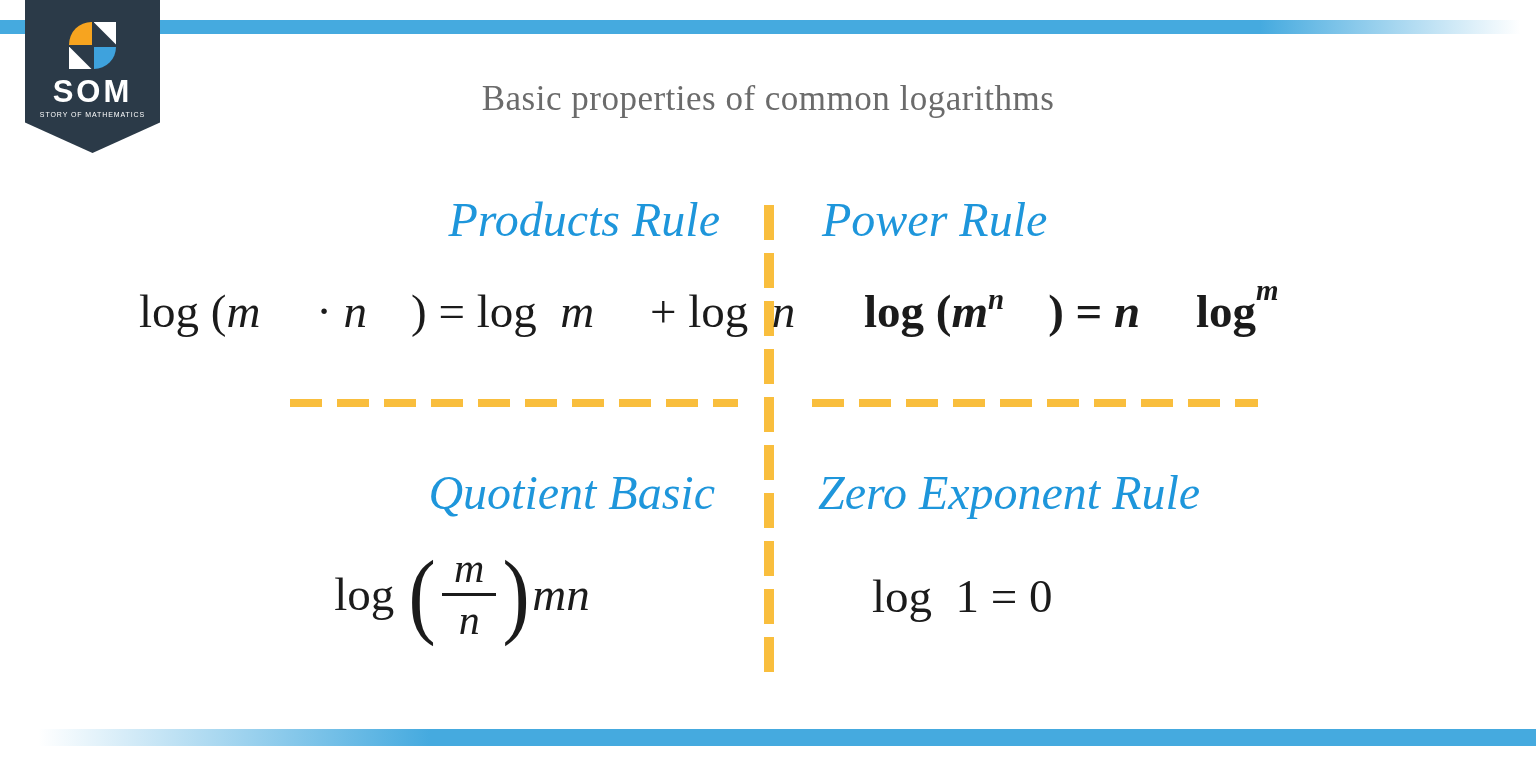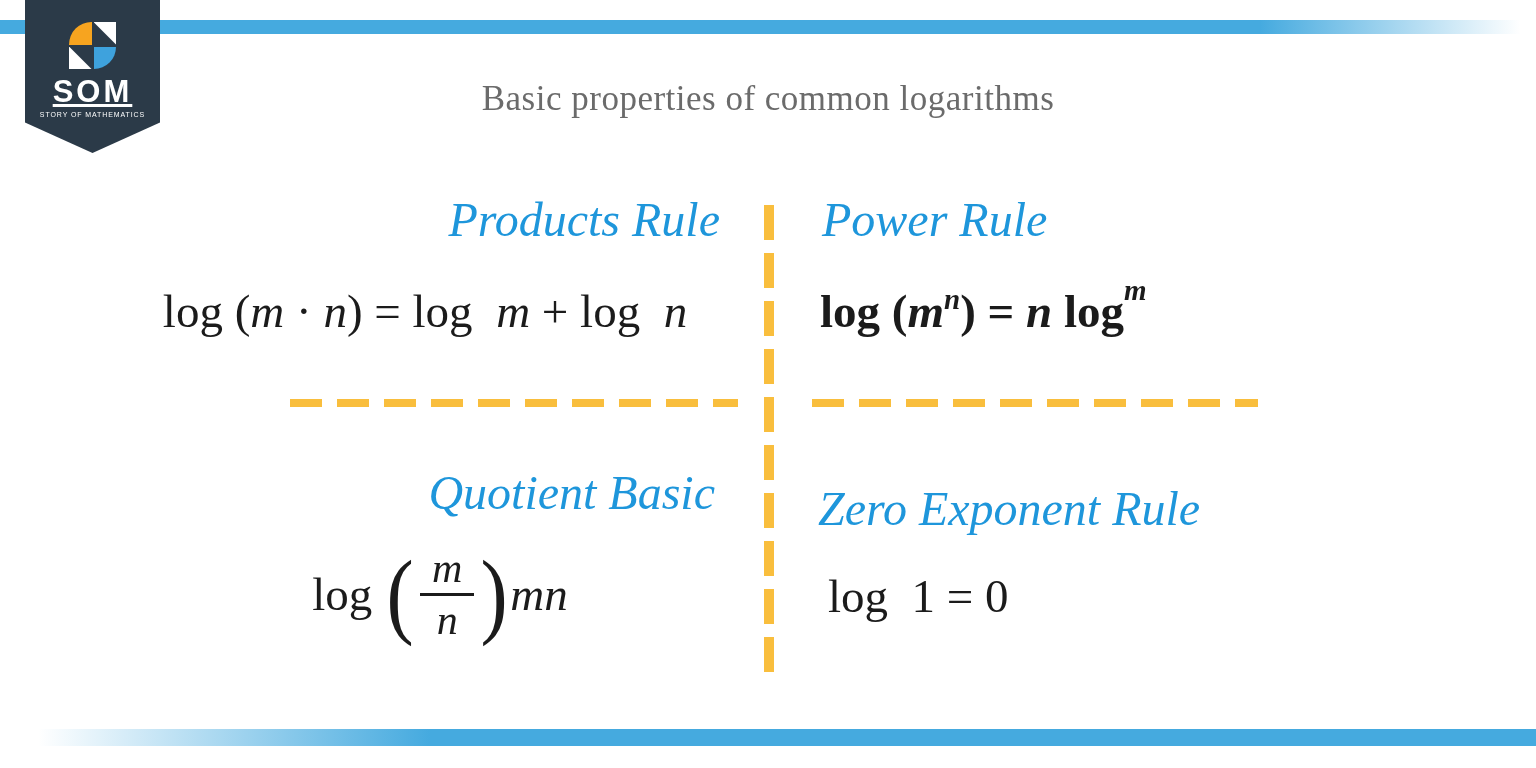--- a/index.html
+++ b/index.html
@@ -26,49 +26,49 @@
   .pinwheel {
     margin-top: 22px; width: 47px; height: 47px;
     display: grid; grid-template-columns: 1fr 1fr; grid-template-rows: 1fr 1fr; gap: 2px;
   }
   .pw-tl { background: #F7A41F; border-radius: 100% 0 0 0; }
   .pw-tr { background: #ffffff; clip-path: polygon(0 0, 100% 0, 100% 100%); }
   .pw-bl { background: #ffffff; clip-path: polygon(0 0, 0 100%, 100% 100%); }
   .pw-br { background: #3EA2DD; border-radius: 0 0 100% 0; }
   .som-name {
     margin-top: 7px; color: #ffffff; font-family: "Liberation Sans", sans-serif;
-    font-weight: bold; font-size: 31px; letter-spacing: 3px; line-height: 1; text-decoration: underline;
+    font-weight: bold; font-size: 31px; letter-spacing: 3px; line-height: 1;
   }
   .som-tagline {
     margin-top: 4px; color: #ffffff; font-family: "Liberation Sans", sans-serif;
     font-size: 7px; letter-spacing: 0.9px; line-height: 1; white-space: nowrap;
   }
 
   
   .page-title {
     position: absolute; left: 0; right: 0; top: 79px; text-align: center;
     color: #6B6B6B; font-size: 35px; letter-spacing: 0.5px;
   }
 
   
   .rule-title {
     position: absolute; color: #1E96DB; font-style: italic; font-size: 48px;
     line-height: 1.1; white-space: nowrap;
   }
   .t-products { right: 816px; top: 194px; }
   .t-power    { left: 822px;  top: 194px; font-family: Liberation Serif, serif; }
   .t-quotient { right: 821px; top: 467px; }
-  .t-zero     { left: 818px;  top: 467px; margin-top: 16px; }
+  .t-zero     { left: 818px;  top: 467px; }
 
   
   .formula {
     position: absolute; color: #1B1B1B; font-size: 47px; line-height: 1.15;
     white-space: pre;
   }
-  .formula .rm { font-style: normal; }
+  .formula .rm { font-style: normal; margin-left: 44px; }
   .formula .it { font-style: italic; }
   .sup { font-size: 29px; font-style: italic; position: relative; top: -18px; }
   .sup-high { top: -27px; }
   .f-products { left: 95px; width: 660px; top: 284px; text-align: center; }
   .f-power    { left: 820px; top: 284px; font-weight: bold; }
   .f-zero     { left: 828px; top: 569px; }
   .f-quotient {
     left: 130px; width: 620px; top: 524px; height: 140px;
     display: flex; justify-content: center; align-items: center;
   }

